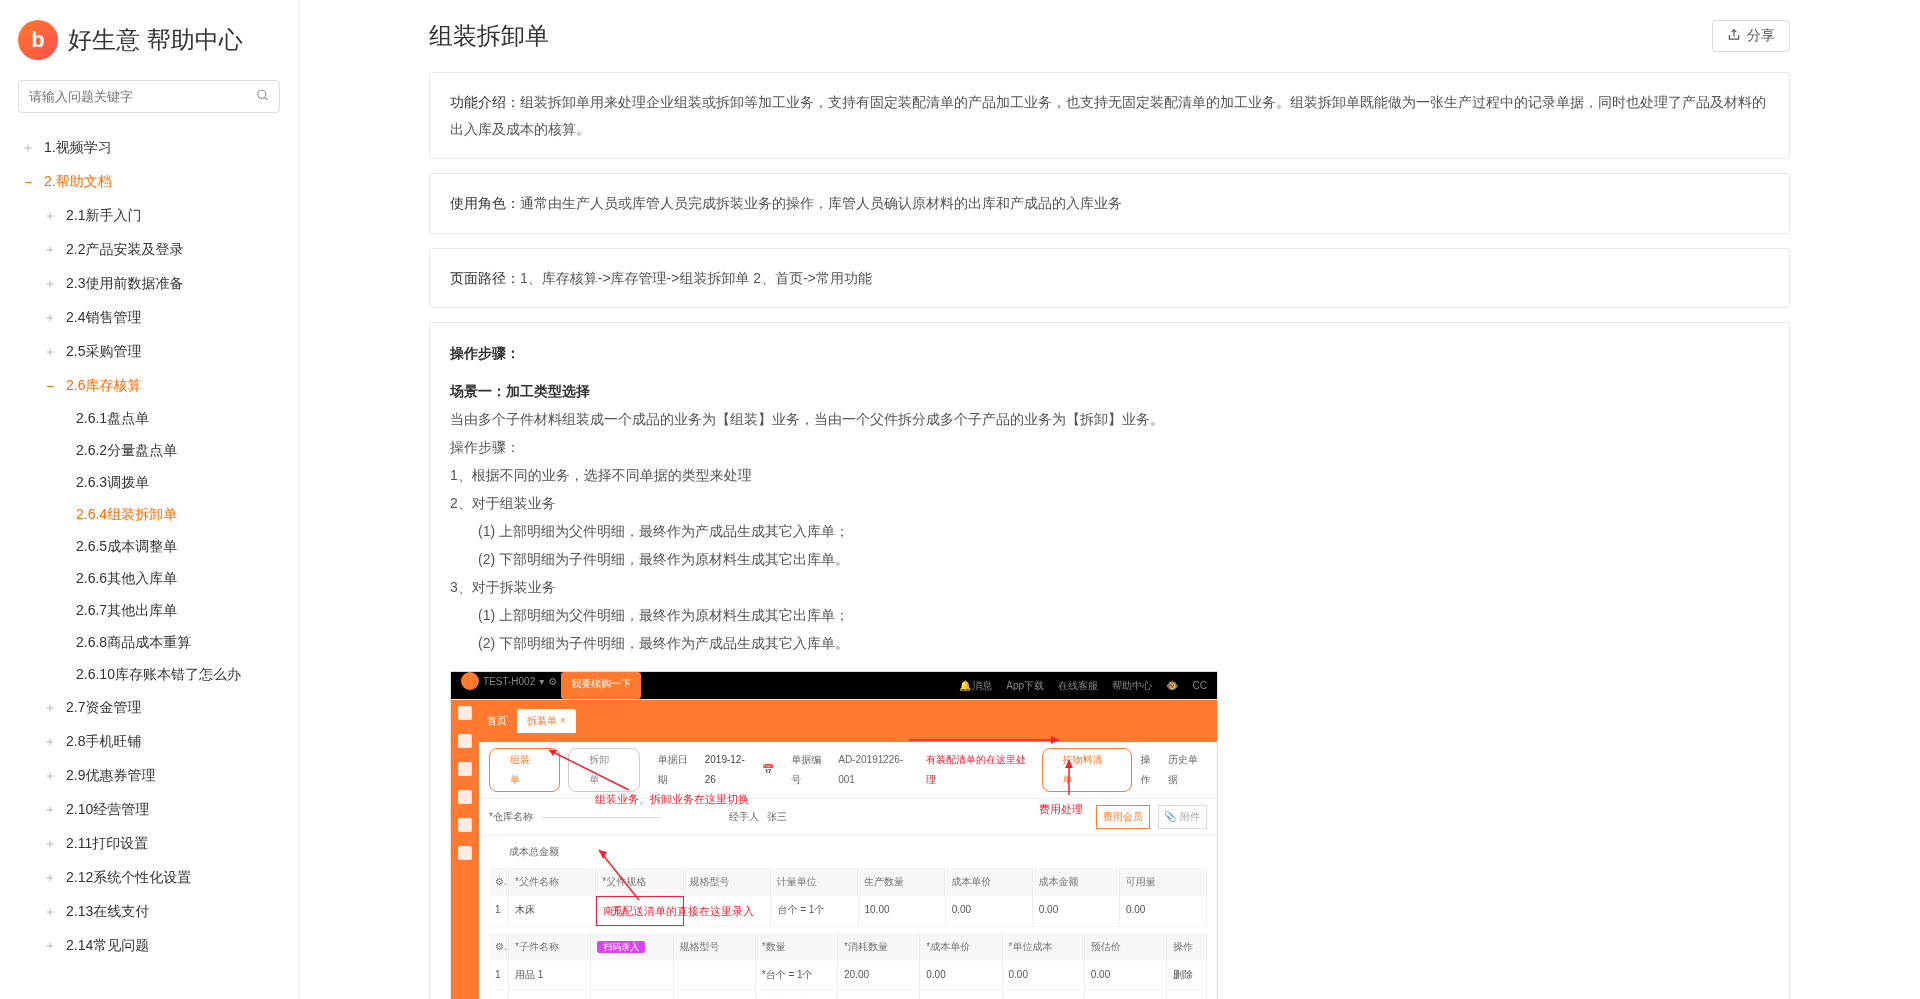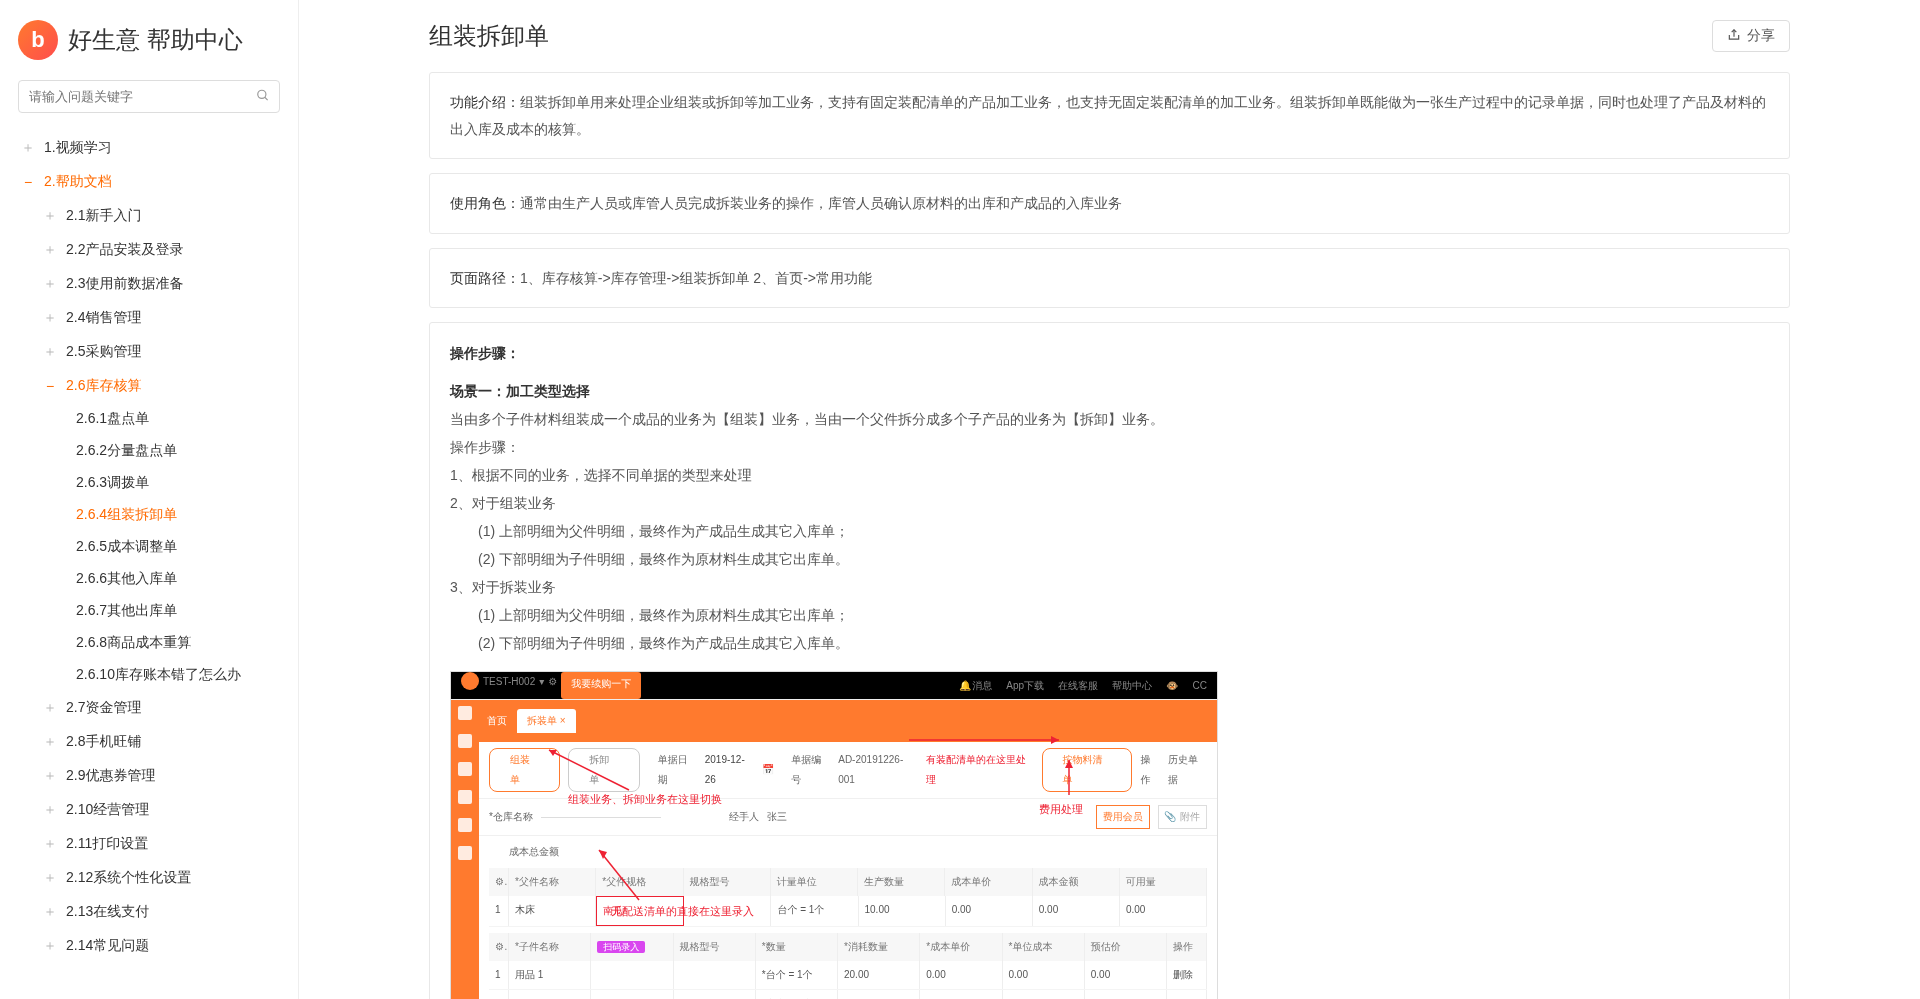--- a/index.html
+++ b/index.html
@@ -254,21 +254,21 @@
               <span style="width:120px;border-bottom:1px solid #ddd"></span>
               <span style="margin-left:60px">经手人</span>
               <span>张三</span>
               <span style="margin-left:auto;border:1px solid #ff7a2e;color:#ff7a2e;padding:1px 6px">费用会员</span>
               <span style="border:1px solid #ddd;padding:1px 6px;color:#aaa">📎 附件</span>
             </div>
             <div class="d-row" style="border:none">
               <span style="margin-left:20px">成本总金额</span>
             </div>
 
-            <div class="anno" style="top:88px;left:89px">组装业务、拆卸业务在这里切换</div>
+            <div class="anno" style="top:88px;left:116px">组装业务、拆卸业务在这里切换</div>
             <div class="anno" style="top:98px;left:560px">费用处理</div>
             <svg class="arrow" style="top:40px;left:30px" width="200" height="60">
                 <line x1="40" y1="10" x2="120" y2="50" stroke="#e23" stroke-width="1.5"></line>
                 <polygon points="40,10 48,10 44,16" fill="#e23"></polygon>
               </svg>
             <svg class="arrow" style="top:30px;left:430px" width="160" height="20">
                 <line x1="0" y1="10" x2="150" y2="10" stroke="#e23" stroke-width="1.5"></line>
                 <polygon points="150,10 142,6 142,14" fill="#e23"></polygon>
               </svg>
             <svg class="arrow" style="top:60px;left:560px" width="60" height="40">

